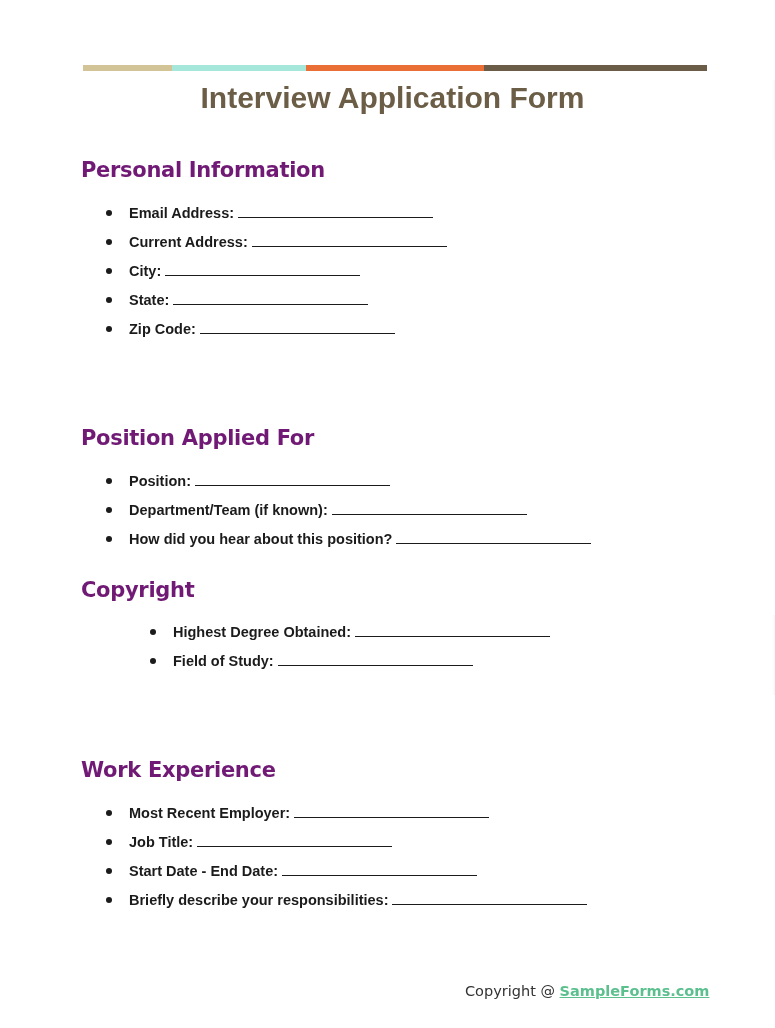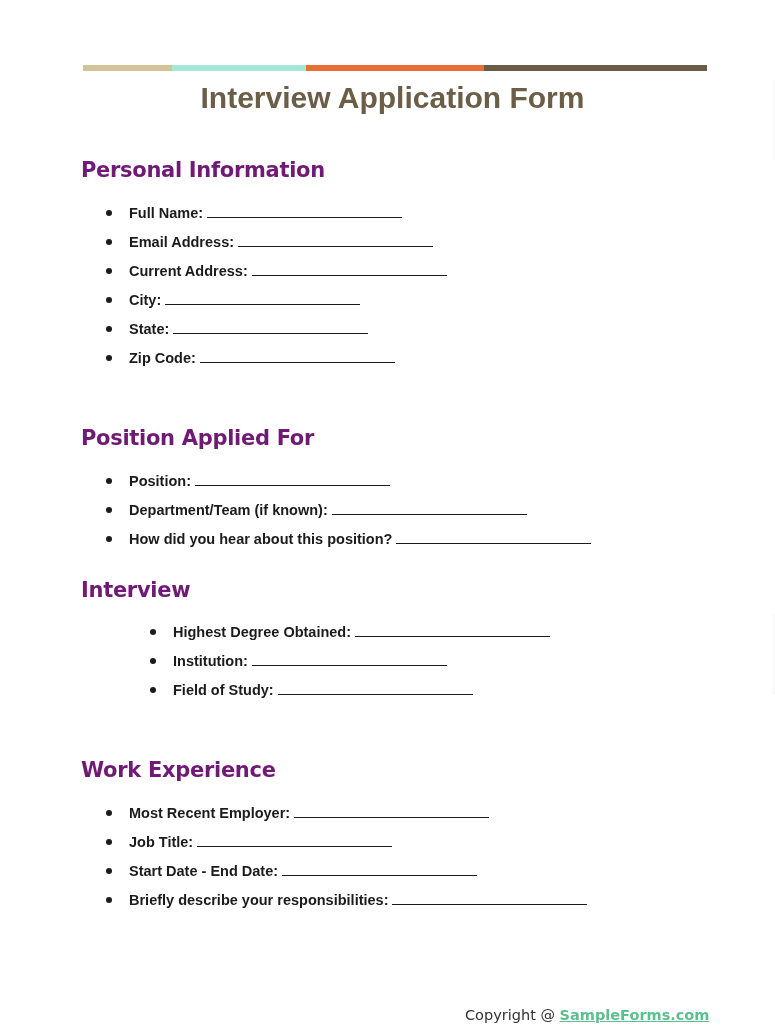--- a/index.html
+++ b/index.html
@@ -5,60 +5,58 @@
     html, body { margin: 0; padding: 0; background: #ffffff; }
     body { width: 775px; height: 1028px; position: relative; overflow: hidden; font-family: "Liberation Sans", sans-serif; }
     .colorbar { position: absolute; left: 83px; top: 65px; height: 6px; display: flex; width: 624px; }
     .colorbar span { display: block; height: 6px; }
     .title { position: absolute; left: 0; width: 785px; top: 81px; text-align: center; font-size: 30px; font-weight: bold; color: #6b5d46; font-family: "Liberation Sans", sans-serif; }
     .section-title { position: absolute; left: 81px; font-size: 21px; font-weight: bold; color: #701a75; font-family: "DejaVu Sans", sans-serif; letter-spacing: -0.3px; }
     ul.fields { position: absolute; left: 0; margin: 0; padding: 0; list-style: none; }
     ul.fields li { position: relative; height: 29px; line-height: 20px; padding-left: 129px; font-size: 14.5px; font-weight: bold; color: #1b1b1b; white-space: nowrap; font-family: "Liberation Sans", sans-serif; }
     ul.fields li .bullet { position: absolute; left: 106px; top: 7px; width: 6px; height: 6px; border-radius: 50%; background: #1b1b1b; }
     .blank { display: inline-block; width: 195px; border-bottom: 1px solid #1b1b1b; height: 14px; vertical-align: baseline; margin-left: 4px; }
-    .footer { position: absolute; left: 465px; top: 983px; font-size: 14.5px; color: #333333; font-family: "DejaVu Sans", sans-serif; margin-top: 24px; }
+    .footer { position: absolute; left: 465px; top: 983px; font-size: 14.5px; color: #333333; font-family: "DejaVu Sans", sans-serif; }
     .footer a { color: #5bbf8e; font-weight: bold; text-decoration: underline; }
     .edge-shadow { position: absolute; right: 0; width: 3px; background: linear-gradient(to right, rgba(0,0,0,0), rgba(0,0,0,0.04)); }
   </style>
 </head>
 <body>
 
 <div class="edge-shadow" style="top:80px;height:80px;"></div>
 <div class="edge-shadow" style="top:615px;height:80px;"></div>
 
 <div class="colorbar">
   <span style="width:89px;background:#d3c497;"></span>
   <span style="width:134px;background:#a6e7db;"></span>
   <span style="width:178px;background:#e96f36;"></span>
   <span style="width:223px;background:#6a5c46;"></span>
 </div>
 
 <div class="title">Interview Application Form</div>
 
 <div class="section-title" style="top:158px;">Personal Information</div>
 <ul class="fields" style="top:203px;">
-  <li><span class="bullet"></span><span>Full Name:</span><span class="blank"></span></li>
   <li><span class="bullet"></span><span>Email Address:</span><span class="blank"></span></li>
   <li><span class="bullet"></span><span>Current Address:</span><span class="blank"></span></li>
   <li><span class="bullet"></span><span>City:</span><span class="blank"></span></li>
   <li><span class="bullet"></span><span>State:</span><span class="blank"></span></li>
   <li><span class="bullet"></span><span>Zip Code:</span><span class="blank"></span></li>
 </ul>
 
 <div class="section-title" style="top:426px;">Position Applied For</div>
 <ul class="fields" style="top:471px;">
   <li><span class="bullet"></span><span>Position:</span><span class="blank"></span></li>
   <li><span class="bullet"></span><span>Department/Team (if known):</span><span class="blank"></span></li>
   <li><span class="bullet"></span><span>How did you hear about this position?</span><span class="blank"></span></li>
 </ul>
 
-<div class="section-title" style="top:578px;">Interview</div>
+<div class="section-title" style="top:578px;">Copyright</div>
 <ul class="fields" style="top:622px;padding-left:44px;">
   <li><span class="bullet"></span><span>Highest Degree Obtained:</span><span class="blank"></span></li>
-  <li><span class="bullet"></span><span>Institution:</span><span class="blank"></span></li>
   <li><span class="bullet"></span><span>Field of Study:</span><span class="blank"></span></li>
 </ul>
 
 <div class="section-title" style="top:758px;">Work Experience</div>
 <ul class="fields" style="top:803px;">
   <li><span class="bullet"></span><span>Most Recent Employer:</span><span class="blank"></span></li>
   <li><span class="bullet"></span><span>Job Title:</span><span class="blank"></span></li>
   <li><span class="bullet"></span><span>Start Date - End Date:</span><span class="blank"></span></li>
   <li><span class="bullet"></span><span>Briefly describe your responsibilities:</span><span class="blank"></span></li>
 </ul>

